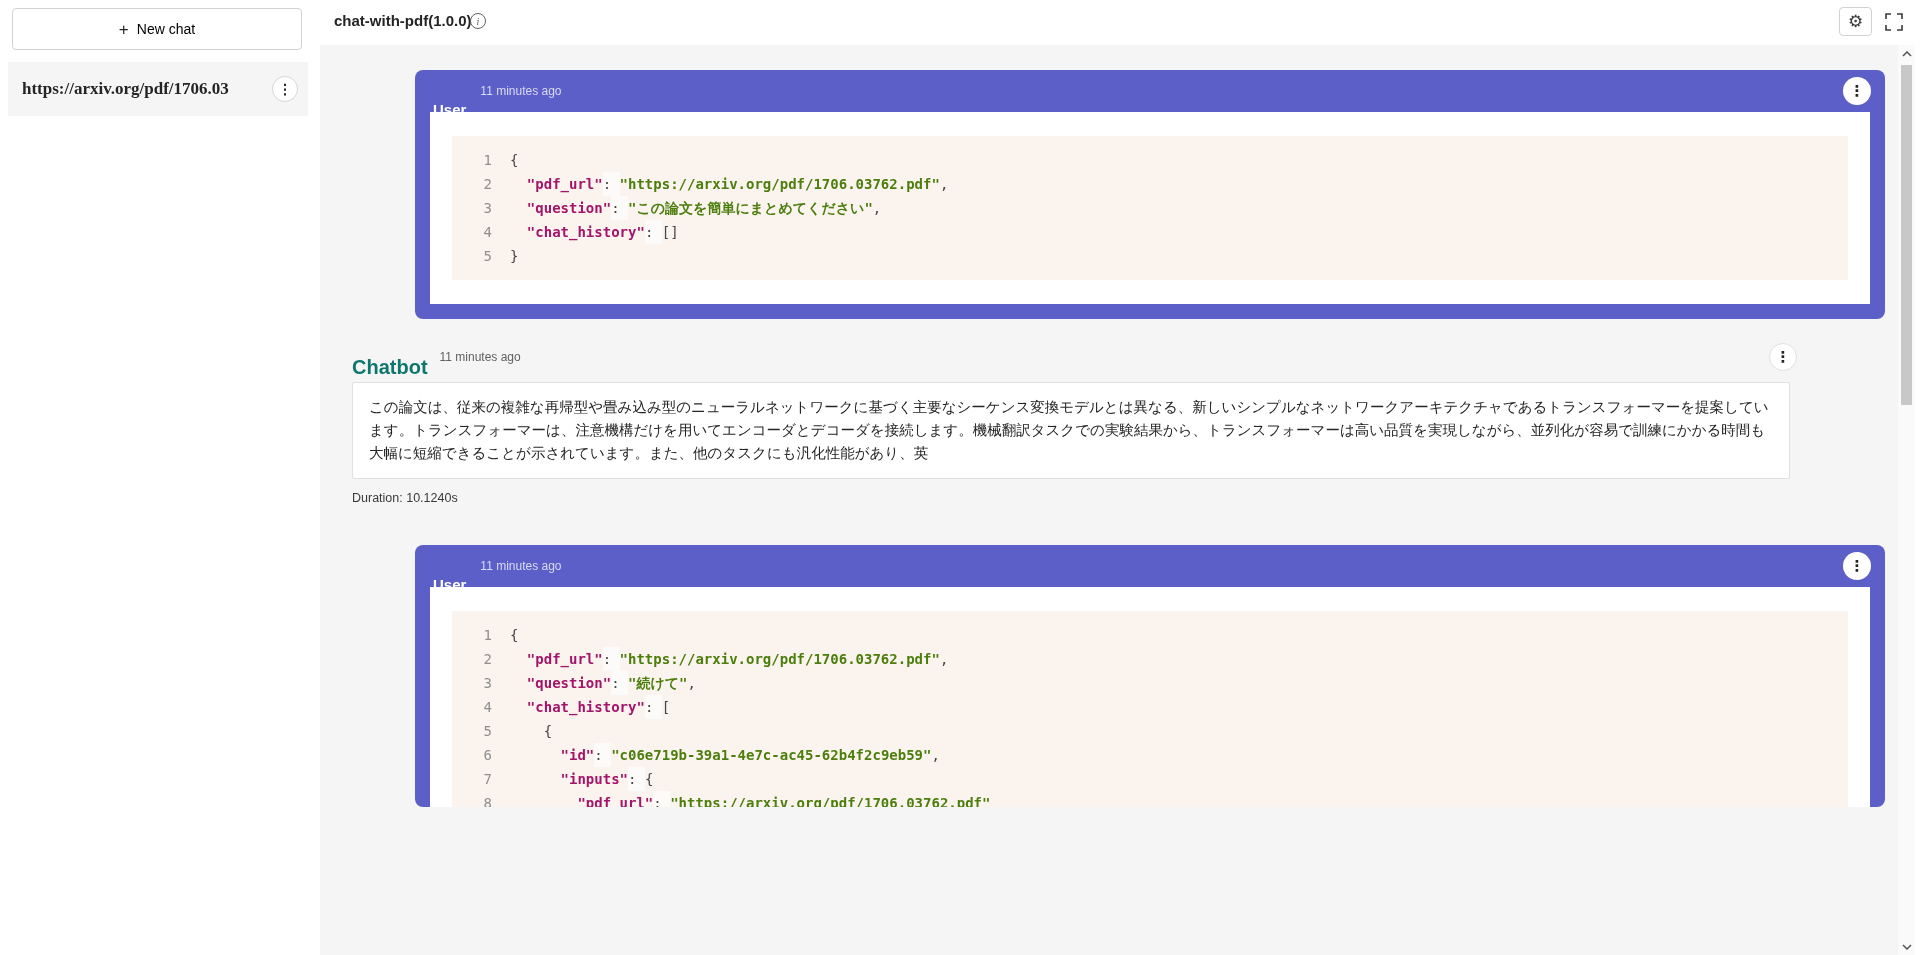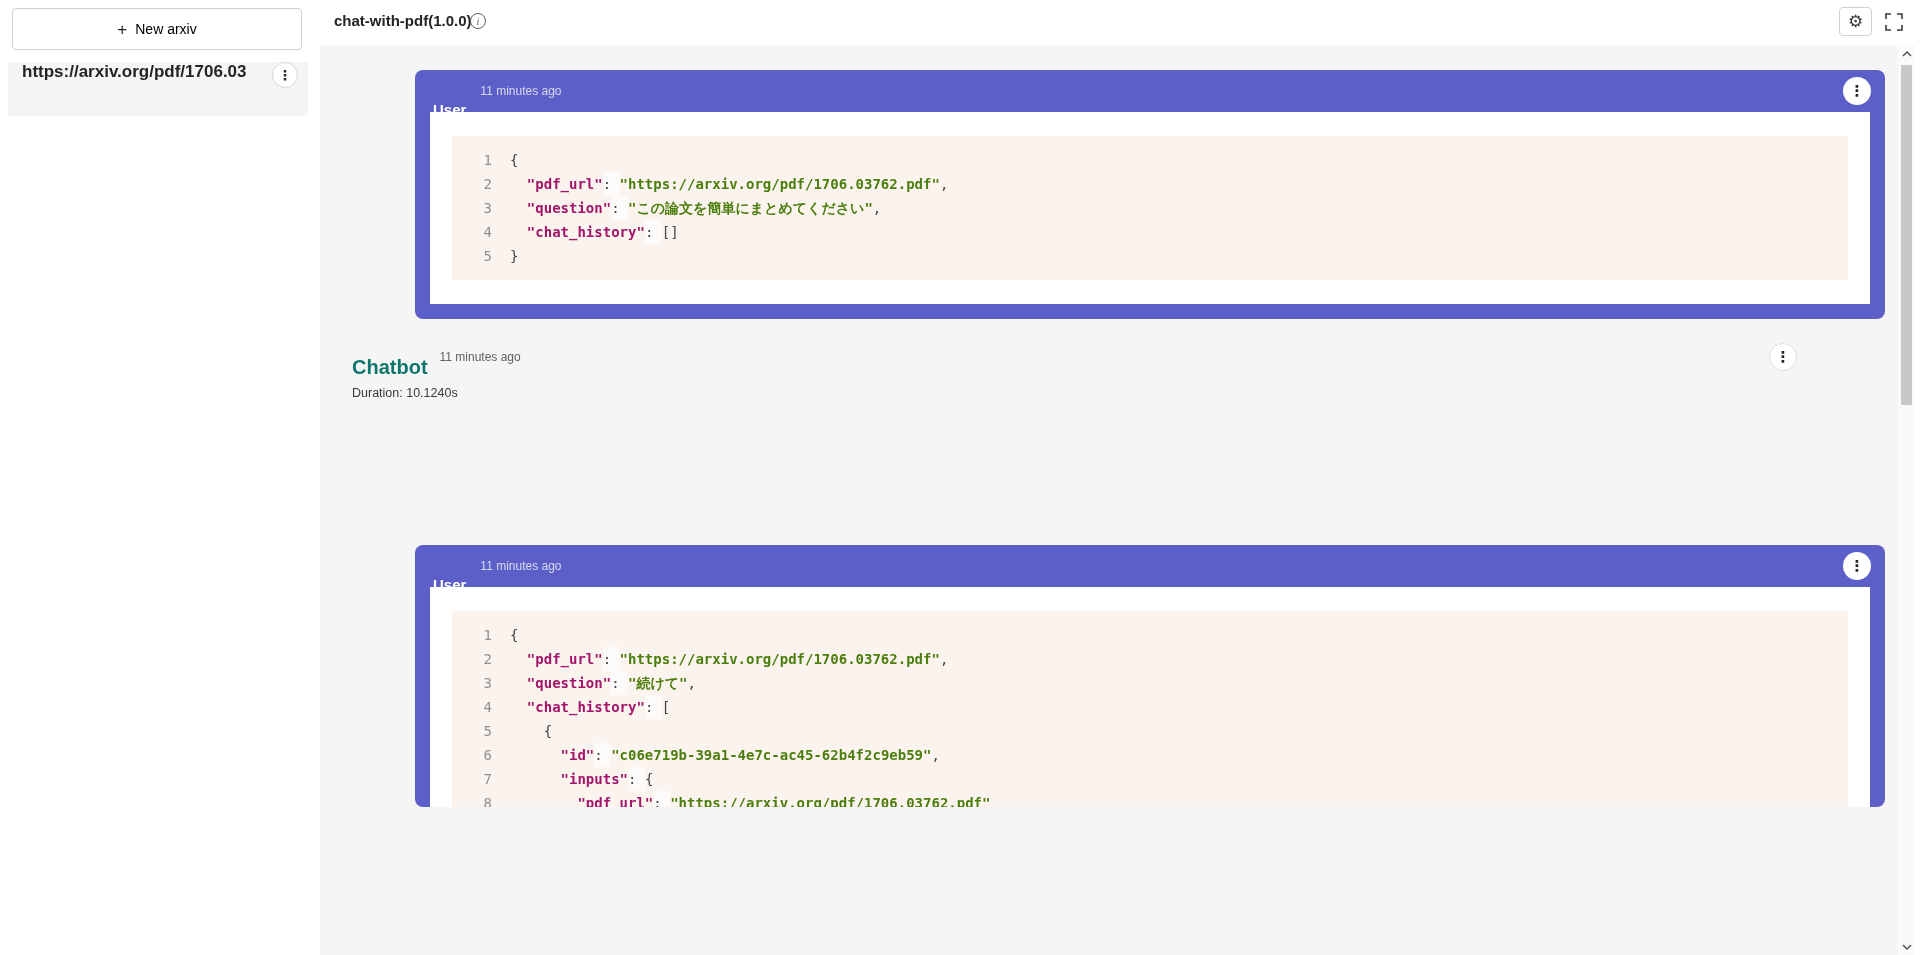--- a/index.html
+++ b/index.html
@@ -6,21 +6,21 @@
   html,body { width:1920px; height:955px; overflow:hidden; background:#fff;
     font-family:"Liberation Sans","DejaVu Sans",sans-serif; color:var(--text,#242424); }
 
   
   .sidebar { position:absolute; left:0; top:0; width:320px; height:955px; background:#fff; }
   .newchat-btn { position:absolute; left:12px; top:8px; width:290px; height:42px;
     background:#fff; border:1px solid #d1d1d1; border-radius:4px; cursor:pointer;
     display:flex; align-items:center; justify-content:center; gap:8px; font-size:14px; }
   .plus { font-size:17px; line-height:1; color:#242424; }
   .chat-item { position:absolute; left:8px; top:62px; width:300px; height:54px;
-    background:#f5f5f5; display:flex; align-items:flex-start; padding:0 10px 0 14px; cursor:pointer; }
+    background:#f5f5f5; display:flex; align-items:center; padding:0 10px 0 14px; cursor:pointer;font-family:Liberation Serif, serif; }
   .chat-item-title { font-weight:bold; font-size:17px; white-space:nowrap; overflow:hidden; flex:1; }
   .round-kebab { width:26px; height:26px; border-radius:50%; background:#fff; border:1px solid #d6d6d6;
     display:flex; align-items:center; justify-content:center; font-size:14px; font-weight:bold;
     color:#242424; flex:0 0 auto; cursor:pointer; }
 
   
   .main { position:absolute; left:320px; top:0; width:1600px; height:679px; }
   .topbar { position:absolute; left:0; top:0; width:1600px; height:45px; background:#fff; }
   .flow-title { position:absolute; left:14px; top:12px; font-size:15px; font-weight:600; }
   .info-icon { position:absolute; left:150px; top:13px; width:16px; height:16px; border:1px solid #616161;
@@ -78,21 +78,21 @@
   .scrollbar { position:absolute; left:1578px; top:45px; width:17px; height:910px; background:#fafafa; }
   .sb-btn { position:absolute; left:0; width:17px; height:17px; display:flex; align-items:center; justify-content:center; }
   .sb-thumb { position:absolute; left:3px; top:20px; width:11px; height:340px; background:#c8c8c8; }
 </style>
 </head>
 <body>
 
 <div class="sidebar">
   <button class="newchat-btn">
     <span class="plus">+</span>
-    <span>New arxiv</span>
+    <span>New chat</span>
   </button>
   <div class="chat-item">
     <span class="chat-item-title">https://arxiv.org/pdf/1706.03</span>
     <span class="round-kebab">⋮</span>
   </div>
 </div>
 
 <div class="main">
 
   <div class="topbar">
@@ -131,20 +131,21 @@
       </div>
     </div>
 
     <div class="msg-bot" style="top:295px;">
       <div class="msg-bot-header">
         <span class="msg-author-bot">Chatbot</span>
         <span class="msg-time-bot">11 minutes ago</span>
         <span class="spacer"></span>
         <span class="kebab-on-white">⋮</span>
       </div>
+      <div class="msg-bot-text">この論文は、従来の複雑な再帰型や畳み込み型のニューラルネットワークに基づく主要なシーケンス変換モデルとは異なる、新しいシンプルなネットワークアーキテクチャであるトランスフォーマーを提案しています。トランスフォーマーは、注意機構だけを用いてエンコーダとデコーダを接続します。機械翻訳タスクでの実験結果から、トランスフォーマーは高い品質を実現しながら、並列化が容易で訓練にかかる時間も大幅に短縮できることが示されています。また、他のタスクにも汎化性能があり、英</div>
       <div class="duration">Duration: 10.1240s</div>
     </div>
 
     <div class="msg-user" style="top:500px; height:262px;">
       <div class="msg-user-header">
         <span class="msg-author-user">User</span>
         <span class="msg-time-user">11 minutes ago</span>
         <span class="spacer"></span>
         <span class="kebab-on-purple">⋮</span>
       </div>

